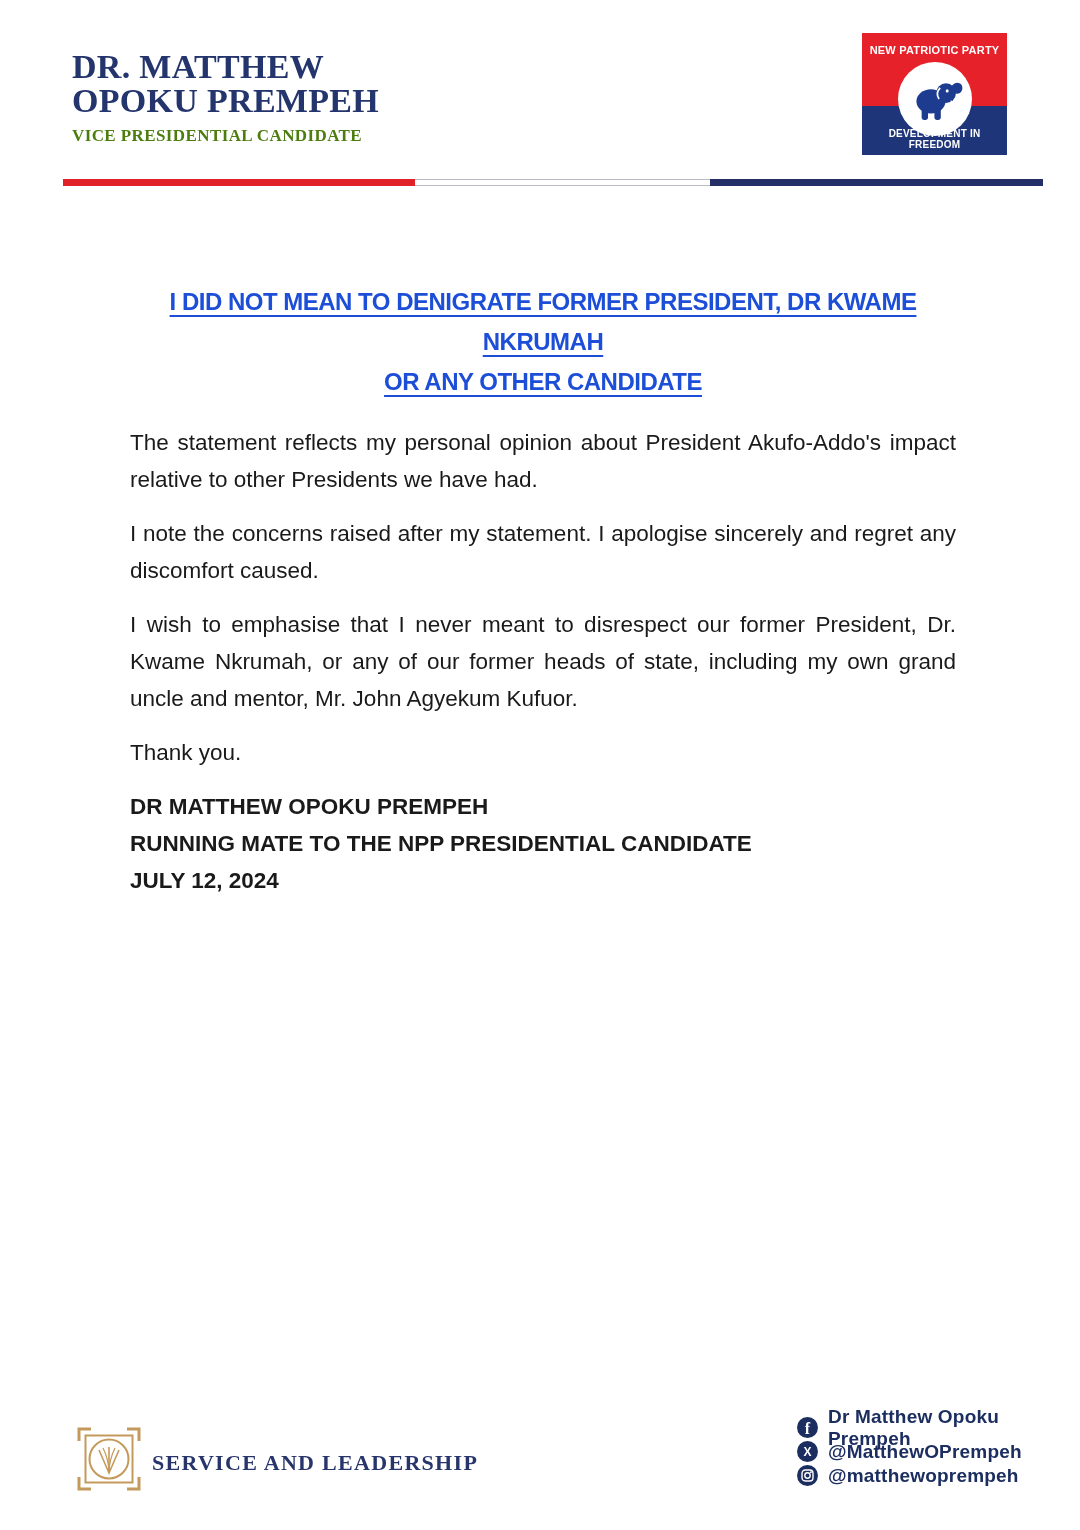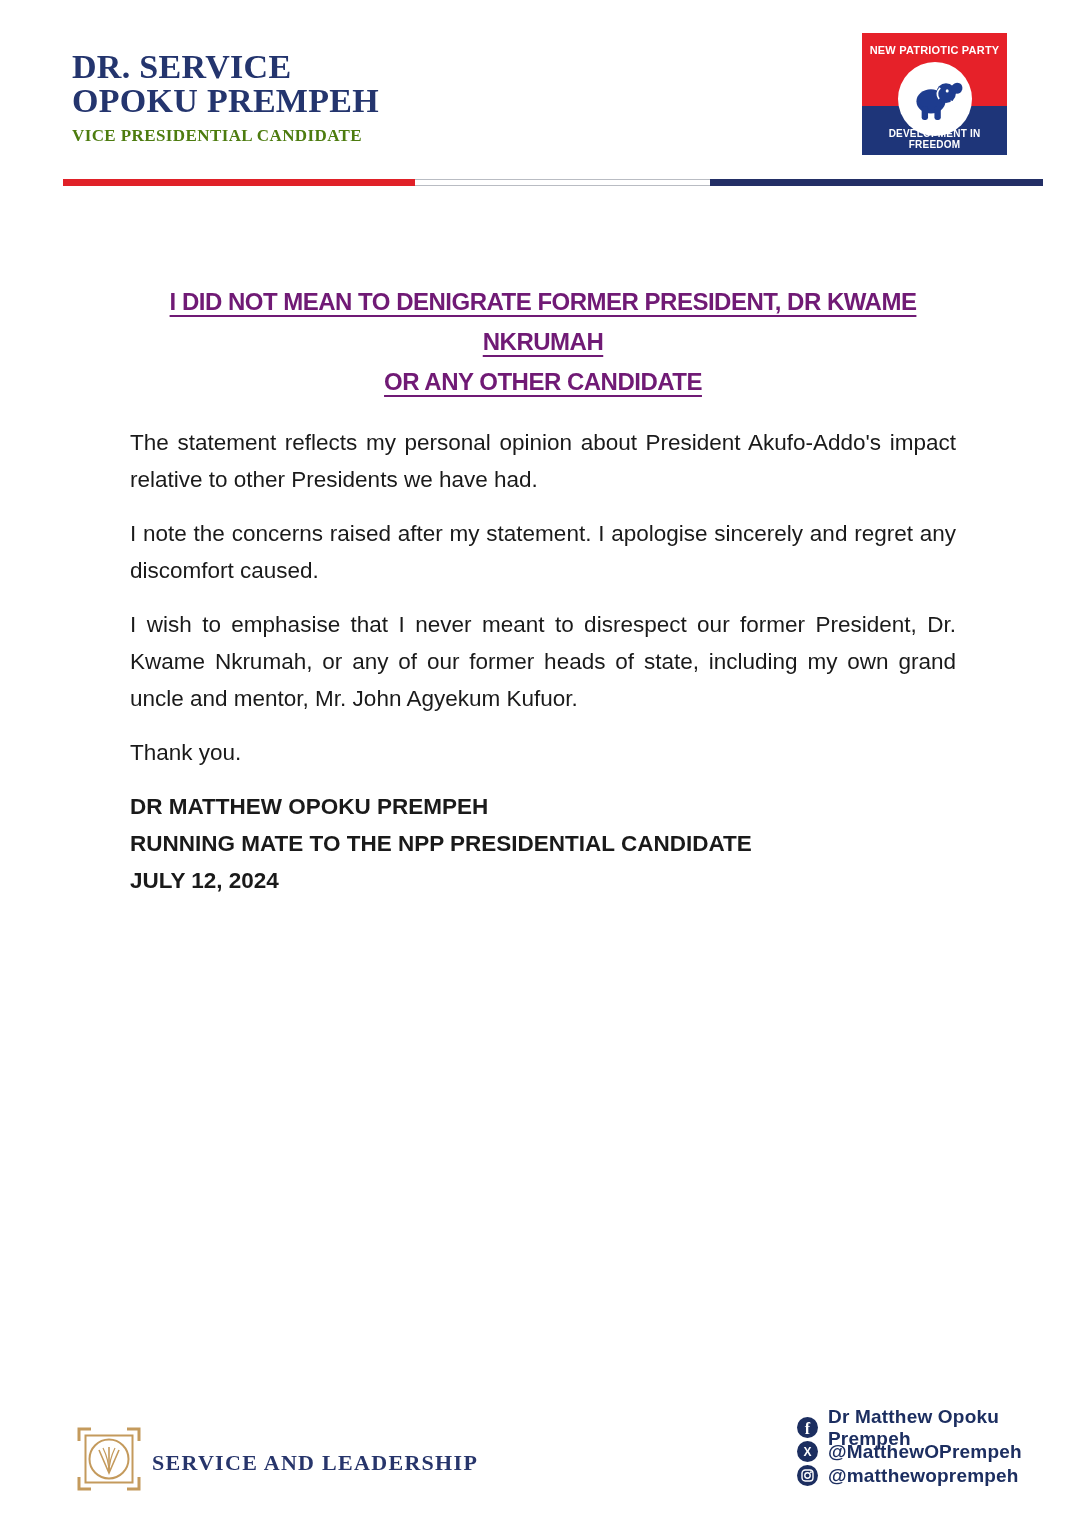--- a/index.html
+++ b/index.html
@@ -28,21 +28,21 @@
   
   .divider{position:absolute;left:63px;top:179px;width:980px;height:7px;display:flex;}
   .seg-red{width:352px;background:#e02128;}
   .seg-white{width:295px;background:#ffffff;border-top:1.5px solid #b9bcc3;
              border-bottom:1.5px solid #b9bcc3;box-sizing:border-box;}
   .seg-navy{width:333px;background:#232f66;}
 
   
   .content{position:absolute;left:130px;top:282px;width:826px;color:#1a1a1a;}
   .title{text-align:center;font-weight:bold;font-size:24px;line-height:40px;
-         letter-spacing:-.5px;color:#701a75;margin:0 0 22px 0;}
+         letter-spacing:-.5px;color:#1d4ed8;margin:0 0 22px 0;}
   .title .u{text-decoration:underline;text-decoration-thickness:2px;text-underline-offset:5px;}
   .para{font-size:22.5px;line-height:37px;text-align:justify;margin:0 0 17px 0;}
   .closing{font-size:22.5px;line-height:37px;margin:0 0 17px 0;}
   .signoff{font-weight:bold;font-size:22.5px;line-height:37px;}
 
   
   .emblem{position:absolute;left:76px;top:1426px;width:66px;height:66px;}
   .motto{position:absolute;left:152px;top:1450px;font-family:"Liberation Serif",serif;
          font-weight:bold;font-size:22px;letter-spacing:1.3px;color:#27356b;}
   .social{position:absolute;left:797px;top:1416px;}
@@ -53,21 +53,21 @@
             line-height:1;margin-top:2px;}
   .x-glyph{font-weight:bold;font-size:12px;line-height:1;}
   .social-handle{font-weight:bold;font-size:19px;color:#1c2e60;letter-spacing:.2px;}
 </style>
 </head>
 <body>
 
 <div class="page">
 
   <div class="masthead">
-    <div class="mast-name">DR. SERVICE</div>
+    <div class="mast-name">DR. MATTHEW</div>
     <div class="mast-name">OPOKU PREMPEH</div>
     <div class="mast-role">VICE PRESIDENTIAL CANDIDATE</div>
   </div>
 
   <div class="npp-logo">
     <div class="logo-red">
       <span>NEW PATRIOTIC PARTY</span>
     </div>
     <div class="logo-blue">
       <span>DEVELOPMENT IN FREEDOM</span>

